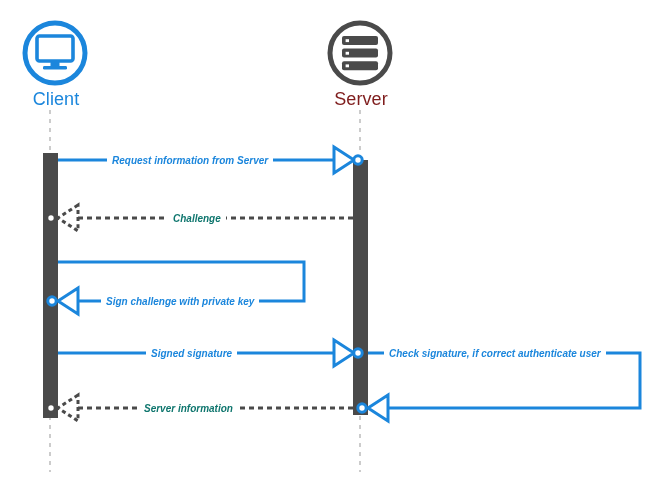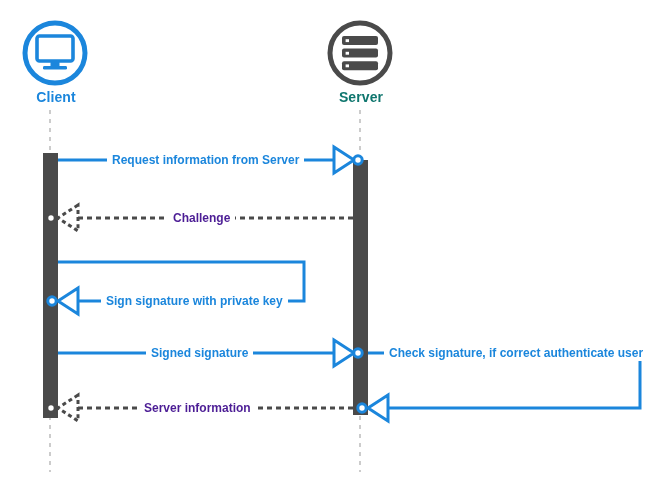--- a/index.html
+++ b/index.html
@@ -21,50 +21,51 @@
   .diagram-svg {
     position: absolute;
     left: 0;
     top: 0;
     width: 649px;
     height: 477px;
   }
   .actor-label {
     position: absolute;
     text-align: center;
-    font-size: 14px;
-    font-weight: bold;
+    font-size: 18px;
+    font-weight: normal;
     letter-spacing: 0.1px;
     white-space: nowrap;
   }
   .actor-label.client-label {
     color: #1B86DC;
     left: 10px;
     top: 89px;
     width: 92px;
   }
   .actor-label.server-label {
-    color: #0f766e;
+    color: #7f1d1d;
     left: 315px;
     top: 89px;
     width: 92px;
     text-align: center;
   }
   .msg-label {
     position: absolute;
-    font-size: 12px;
+    font-size: 10px;
     font-weight: bold;
     letter-spacing: 0px;
     white-space: nowrap;
     background: #ffffff;
     padding: 0 5px;
     line-height: 15px;
+    font-style: italic;
   }
   .msg-label.blue { color: #1B86DC; }
-  .msg-label.gray { color: #4c1d95; }
+  .msg-label.gray { color: #0f766e; }
 </style>
 </head>
 <body>
 
 <div id="canvas">
 
   <svg class="diagram-svg" viewBox="0 0 649 477" xmlns="http://www.w3.org/2000/svg">
 
     <line x1="50" y1="110" x2="50" y2="472" stroke="#CCCCCC" stroke-width="2" stroke-dasharray="4 5"></line>
     <line x1="360" y1="110" x2="360" y2="472" stroke="#CCCCCC" stroke-width="2" stroke-dasharray="4 5"></line>
@@ -133,21 +134,21 @@
 
   </svg>
 
   <div class="actor-label client-label">Client</div>
   <div class="actor-label server-label">Server</div>
 
   <div class="msg-label blue" style="left:107px; top:153px;">Request information from Server</div>
 
   <div class="msg-label gray" style="left:168px; top:211px;">Challenge</div>
 
-  <div class="msg-label blue" style="left:101px; top:294px;">Sign signature with private key</div>
+  <div class="msg-label blue" style="left:101px; top:294px;">Sign challenge with private key</div>
 
   <div class="msg-label blue" style="left:146px; top:346px;">Signed signature</div>
 
   <div class="msg-label blue" style="left:384px; top:346px;">Check signature, if correct authenticate user</div>
 
   <div class="msg-label gray" style="left:139px; top:401px;">Server information</div>
 
 </div>
 
 </body></html>

